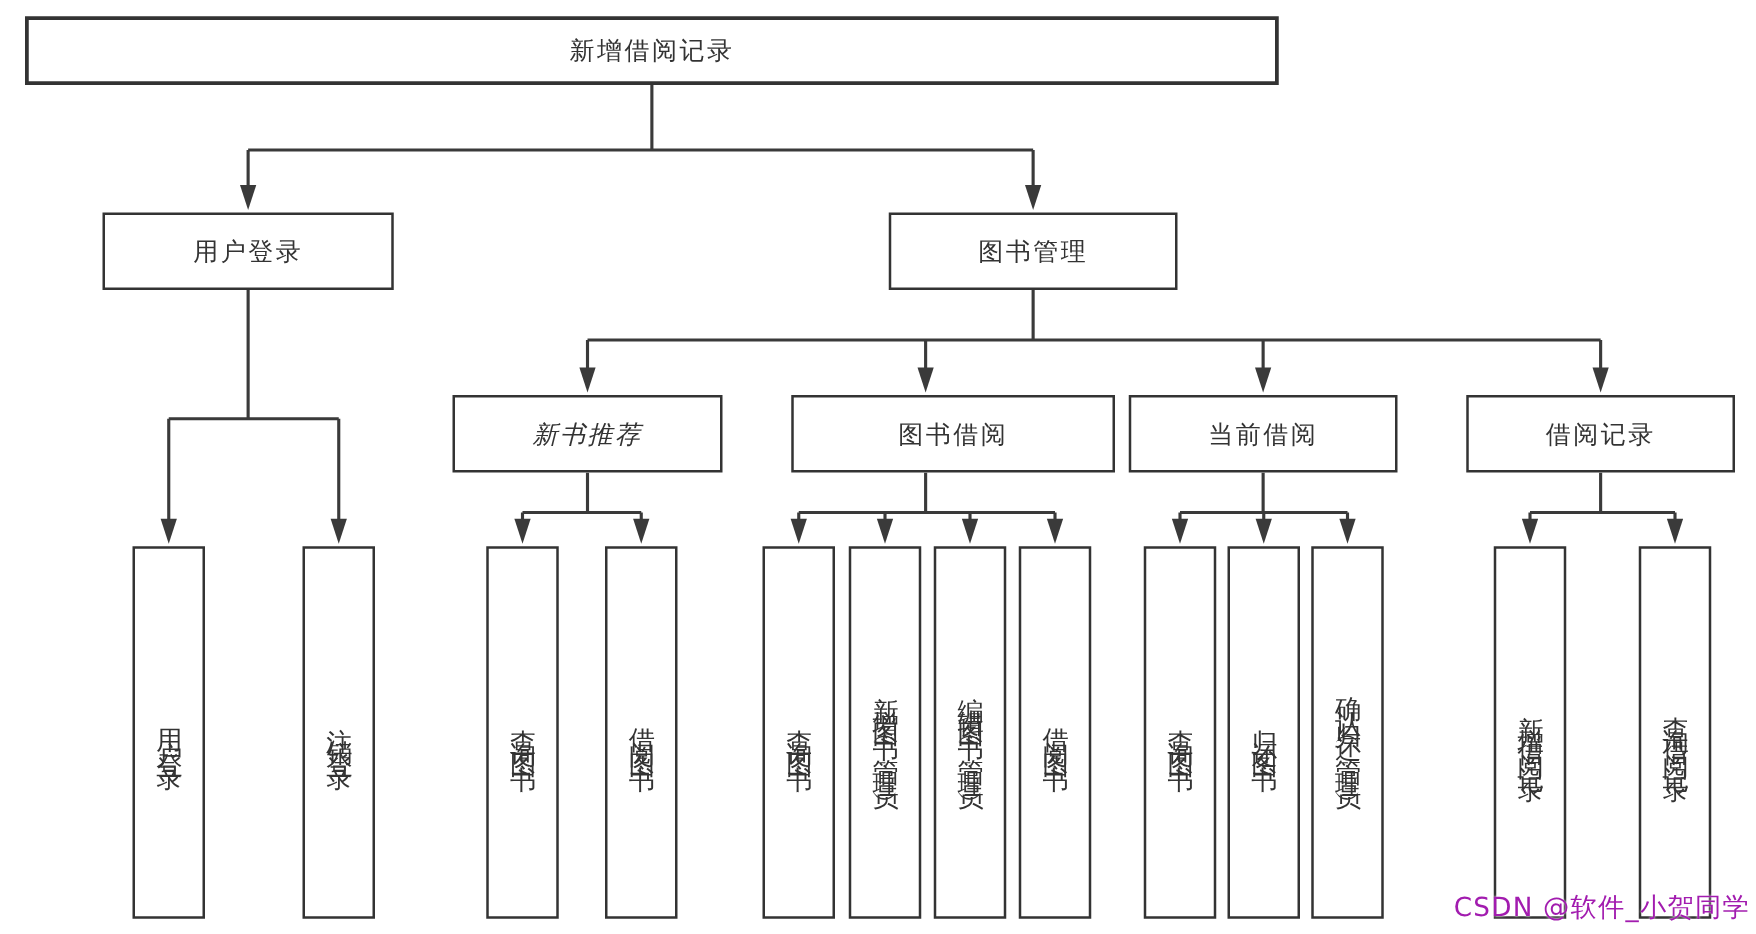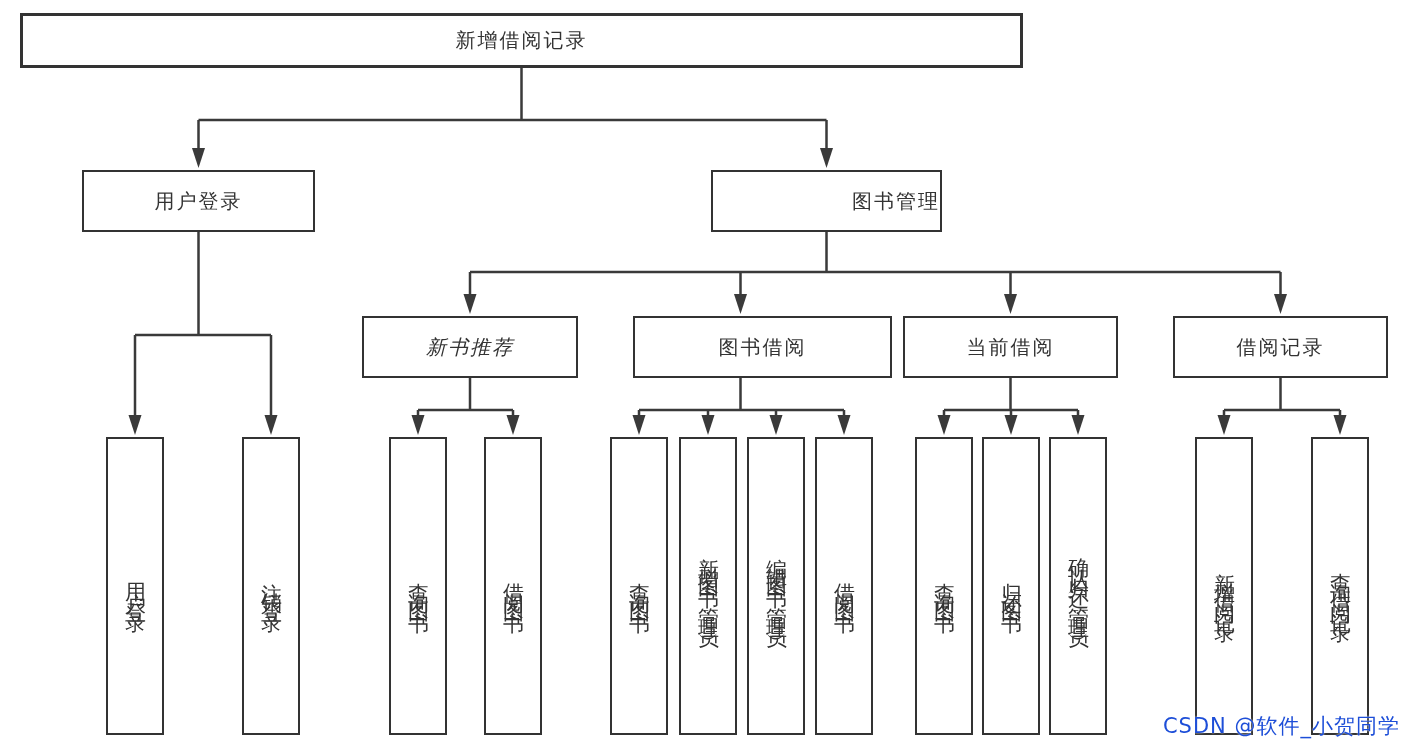--- a/index.html
+++ b/index.html
@@ -45,21 +45,21 @@
     letter-spacing: 10px;
     line-height: 1;
     color: #333333;
     white-space: nowrap;
   }
   #watermark {
     position: absolute;
     top: 712px;
     right: 5px;
     font-size: 21px;
-    color: #1d4ed8;
+    color: #a21caf;
     letter-spacing: 1px;
     text-shadow: 0 0 2px #ffffff;
     white-space: nowrap;
     z-index: 5;
     text-align: center;
   }
   .stroke { stroke: #3a3a3a; stroke-width: 2.5; fill: none; }
   .arrow { fill: #3a3a3a; stroke: none; }
 </style>
 </head>
@@ -117,21 +117,21 @@
     </g>
   </svg>
 
   <div class="node root" style="left:20px; top:13px; width:1003px; height:55px;">
     <span class="hlabel">新增借阅记录</span>
   </div>
 
   <div class="node" style="left:82px; top:170px; width:233px; height:62px;">
     <span class="hlabel">用户登录</span>
   </div>
-  <div class="node" style="left:711px; top:170px; width:231px; height:62px;justify-content:flex-end;">
+  <div class="node" style="left:711px; top:170px; width:231px; height:62px;">
     <span class="hlabel">图书管理</span>
   </div>
 
   <div class="node" style="left:362px; top:316px; width:216px; height:62px;font-style:italic;">
     <span class="hlabel">新书推荐</span>
   </div>
   <div class="node" style="left:633px; top:316px; width:259px; height:62px;">
     <span class="hlabel">图书借阅</span>
   </div>
   <div class="node" style="left:903px; top:316px; width:215px; height:62px;">

